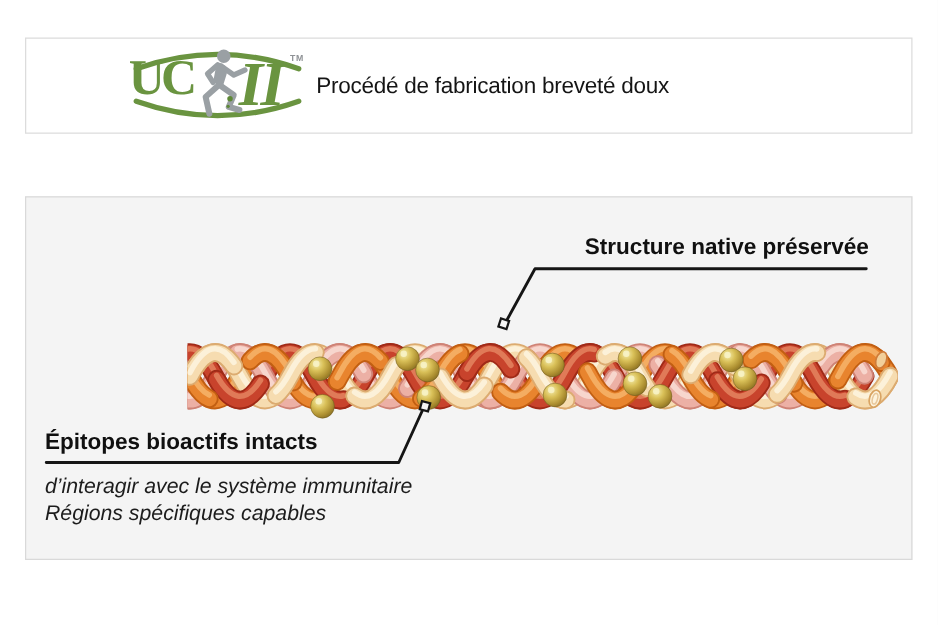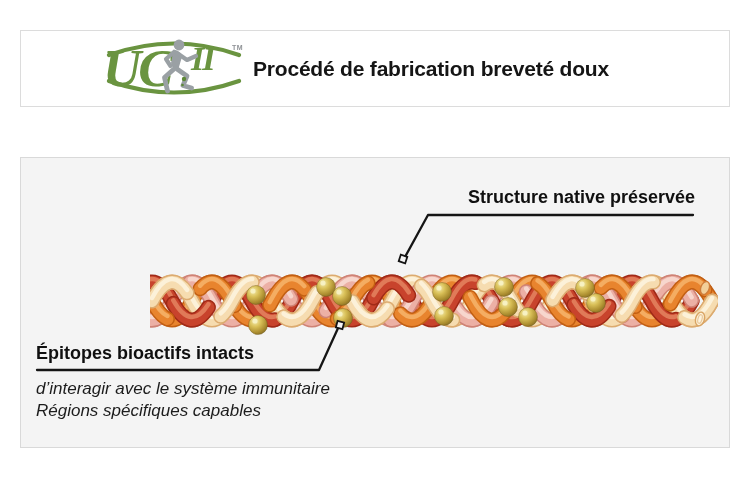--- a/index.html
+++ b/index.html
@@ -6,30 +6,30 @@
   html,body { width:750px; height:500px; background:#ffffff; overflow:hidden;
               font-family:"Liberation Sans", sans-serif; }
   .stage { position:relative; width:750px; height:500px; background:#ffffff; }
 
   
   .header-card { position:absolute; left:20px; top:30px; width:710px; height:77px;
                  background:#ffffff; border:1px solid #dcdcdc; }
   .logo { position:absolute; left:82px; top:4px; width:142px; height:66px; }
   .logo-svg { position:absolute; left:0; top:0; z-index:2; }
   .logo-uc  { position:absolute; left:0px;  top:7px; z-index:1;
-              font-family:"Liberation Serif", serif; font-style:italic; font-weight:700;
-              font-size:53px; line-height:1; color:#6a9440; letter-spacing:-3px; }
+              font-family:"Liberation Serif", serif; font-weight:700;
+              font-size:40px; line-height:1; color:#6a9440; letter-spacing:-3px; }
   .logo-ii  { position:absolute; left:88px; top:7px; z-index:1;
               font-family:"Liberation Serif", serif; font-style:italic; font-weight:700;
-              font-size:34px; line-height:1; color:#6a9440; letter-spacing:-2px; }
+              font-size:50px; line-height:1; color:#6a9440; letter-spacing:-2px; }
   .logo-tm  { position:absolute; left:129px; top:9px; z-index:3;
               font-size:7px; font-weight:700; color:#8f9296; letter-spacing:.5px; }
   .header-title { position:absolute; left:232px; top:0; height:100%;
                   display:flex; align-items:center;
-                  font-size:21px; font-weight:700; color:#151515; letter-spacing:-.2px; }
+                  font-size:18px; font-weight:400; color:#151515; letter-spacing:-.2px; }
 
   
   .diagram-card { position:absolute; left:20px; top:157px; width:710px; height:291px;
                   background:#f4f4f4; border:1px solid #d9d9d9; }
   .diagram-svg { position:absolute; left:0; top:0; z-index:1; }
 
   .ann-top { position:absolute; z-index:2; left:390px; top:27px; width:284px;
              text-align:right; white-space:nowrap;
              font-size:18px; line-height:24px; font-weight:700; color:#101010; }
   .ann-epi-title { position:absolute; z-index:2; left:15px; top:183px; white-space:nowrap;

